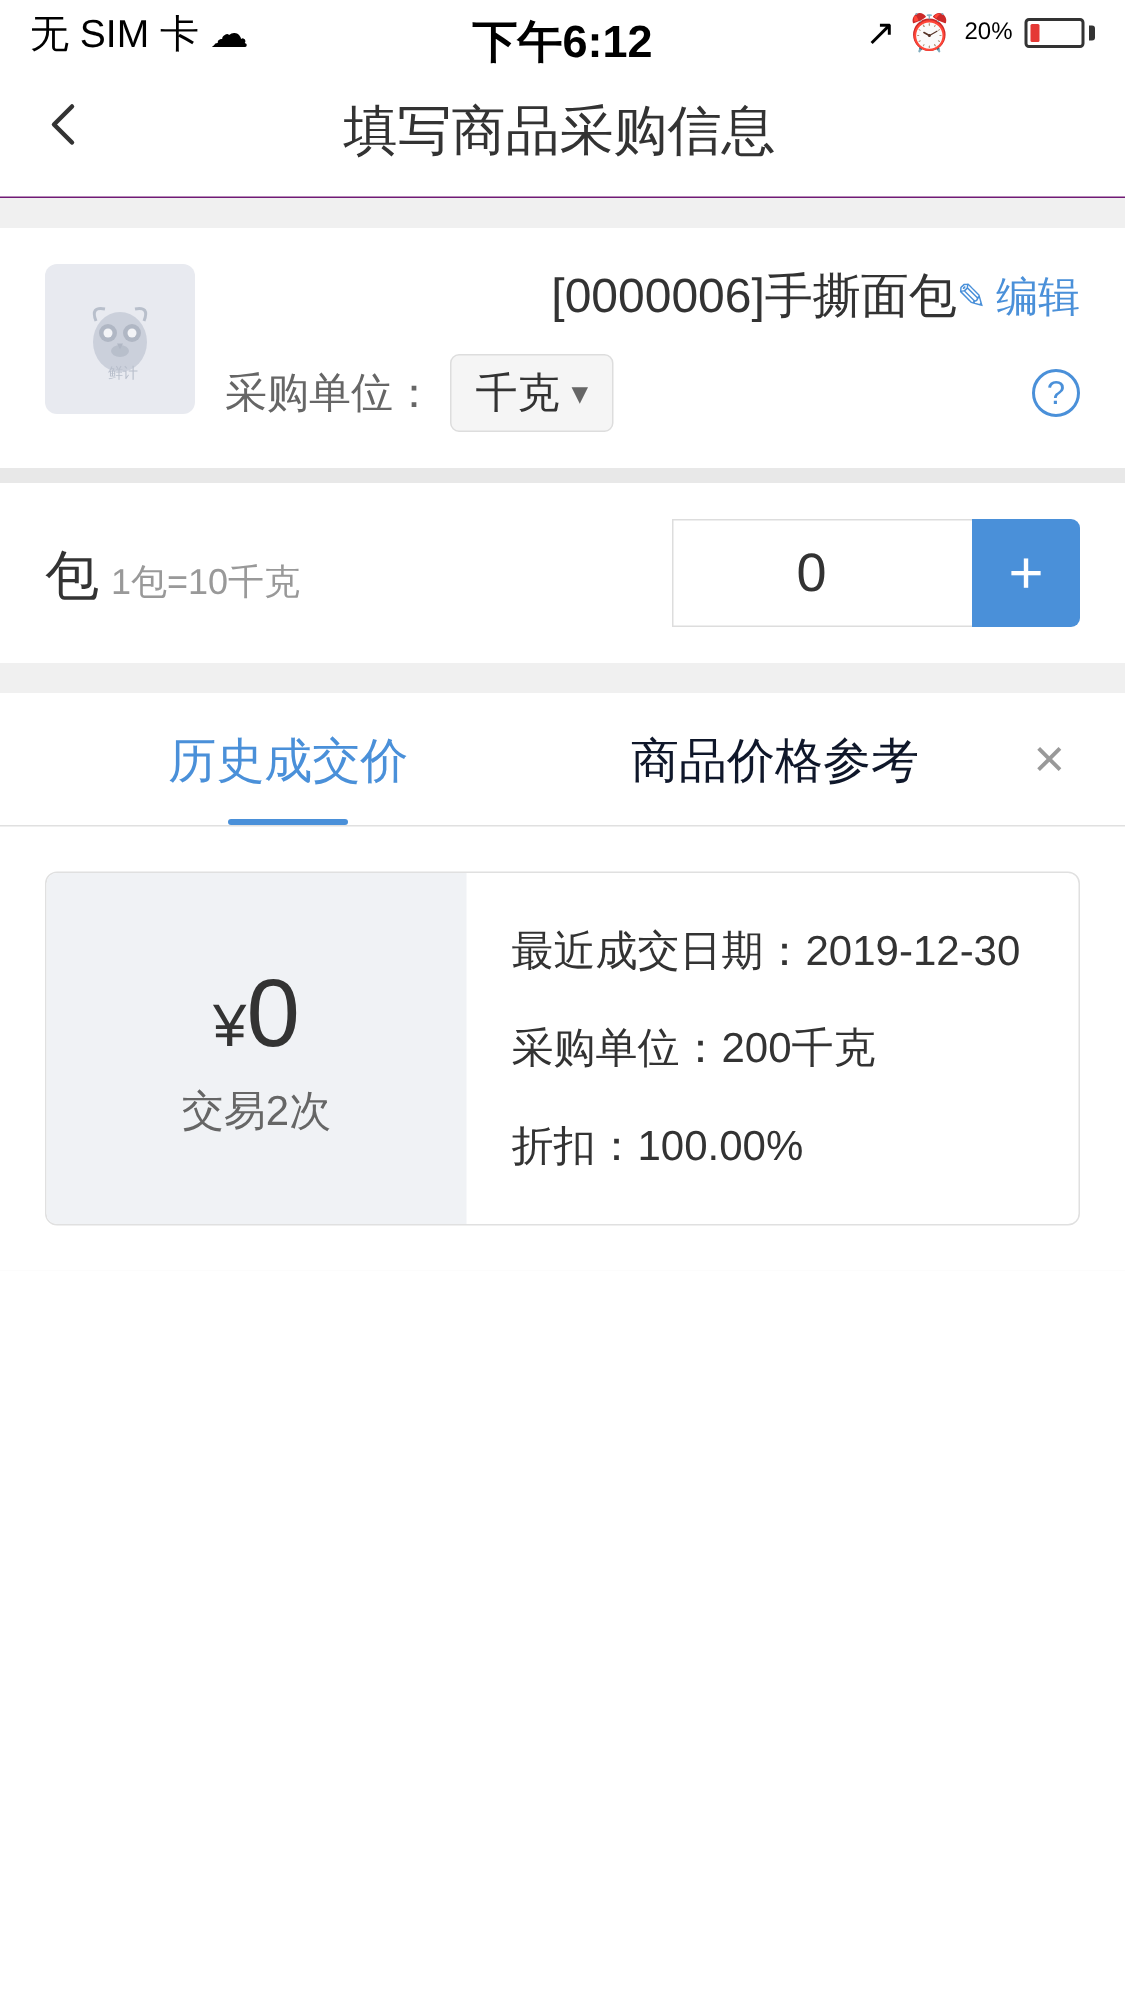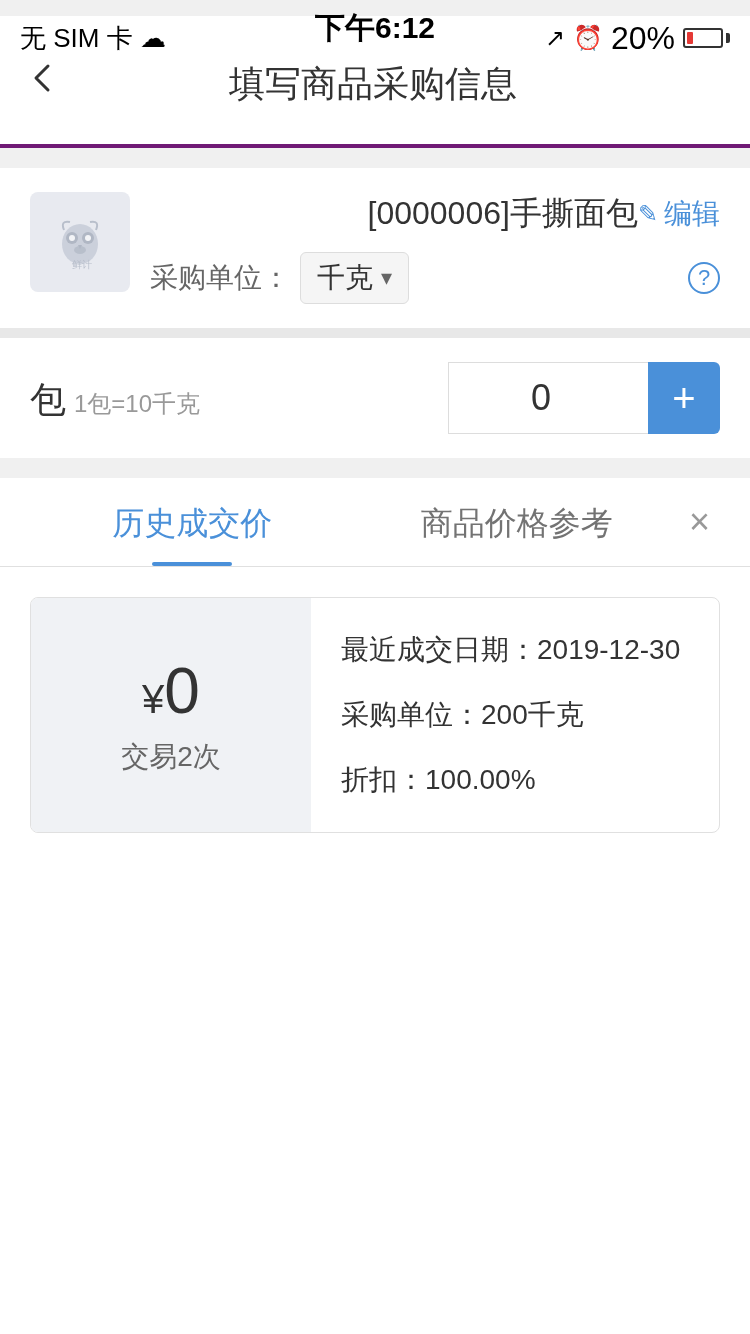--- a/index.html
+++ b/index.html
@@ -15,21 +15,20 @@
     
     .status-bar {
       height: 44px;
       background: #fff;
       display: flex;
       align-items: center;
       justify-content: space-between;
       padding: 0 20px;
       font-size: 28px;
       font-weight: 500;
-      margin-top: 16px;
     }
     .status-left {
       display: flex;
       align-items: center;
       gap: 10px;
       font-size: 26px;
     }
     .status-center {
       font-size: 30px;
       font-weight: 600;
@@ -71,22 +70,23 @@
       background: #333;
       border-radius: 0 2px 2px 0;
       margin-left: 1px;
     }
 
     
     .nav-bar {
       height: 88px;
       background: #fff;
       display: flex;
+      align-items: center;
       padding: 0 24px;
-      border-bottom: 4px solid #701a75;
+      border-bottom: 1px solid #701a75;
     }
     .nav-back {
       font-size: 40px;
       color: #333;
       cursor: pointer;
       margin-right: 20px;
     }
     .nav-title {
       flex: 1;
       text-align: center;
@@ -265,21 +265,21 @@
       align-items: center;
       border-bottom: 1px solid #e0e0e0;
       padding: 0 30px;
       position: relative;
     }
     .price-tab {
       flex: 1;
       text-align: center;
       padding: 24px 0 20px;
       font-size: 32px;
-      color: #737373;
+      color: #0f172a;
       cursor: pointer;
       position: relative;
     }
     .price-tab.active {
       color: #4a90d9;
       font-weight: 500;
     }
     .price-tab.active::after {
       content: '';
       position: absolute;
@@ -355,21 +355,21 @@
 <body>
 
 <div class="status-bar">
   <div class="status-left">
     <span>无 SIM 卡 ☁</span>
   </div>
   <div class="status-center" style="font-size:30px;font-weight:600;position:absolute;left:50%;transform:translateX(-50%);top:8px;">下午6:12</div>
   <div class="status-right">
     <span style="font-size:24px;">↗</span>
     <span style="font-size:24px;">⏰</span>
-    <span style="font-size:32px;">20%</span>
+    <span style="font-size:16px;">20%</span>
     <div class="battery-icon">
       <div class="battery-body">
         <div class="battery-fill"></div>
       </div>
       <div class="battery-tip"></div>
     </div>
   </div>
 </div>
 
 <div class="nav-bar">

